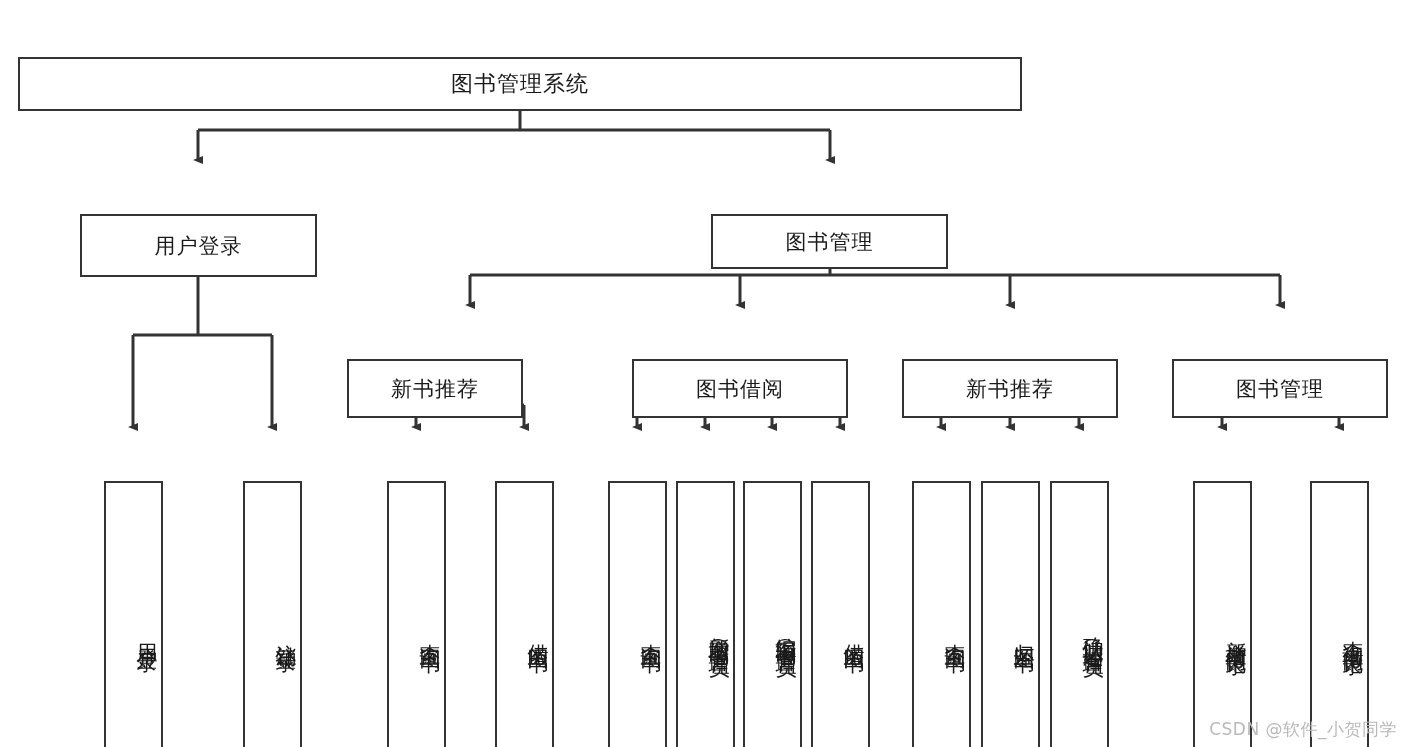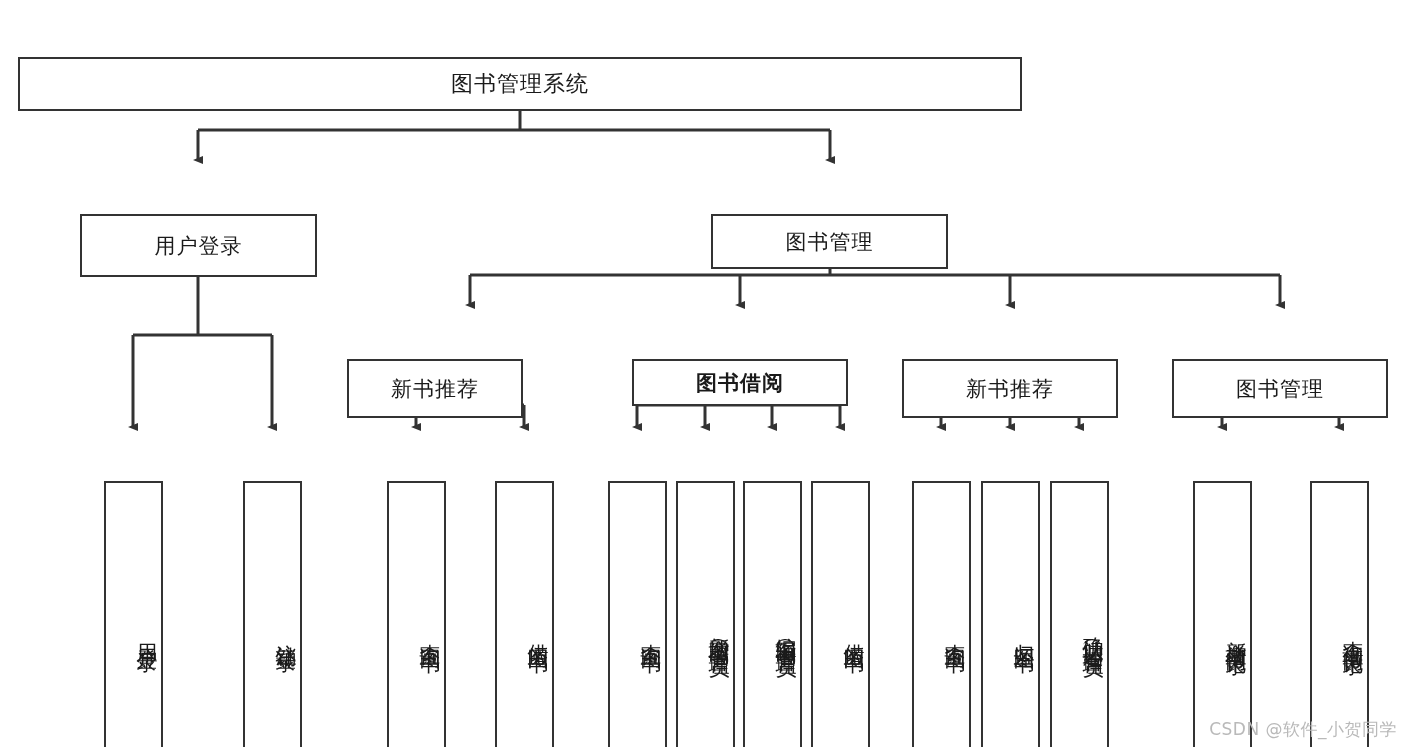--- a/index.html
+++ b/index.html
@@ -116,21 +116,21 @@
       <path d="M1339,405 L1339,427" marker-end="url(#arrow)"></path>
     </g>
   </svg>
 
   <div class="node horiz root" style="left:18px; top:13px; width:1004px; height:54px;">图书管理系统</div>
 
   <div class="node horiz" style="left:80px; top:170px; width:237px; height:63px;">用户登录</div>
   <div class="node horiz" style="left:711px; top:170px; width:237px; height:55px;">图书管理</div>
 
   <div class="node horiz" style="left:347px; top:315px; width:176px; height:59px;">新书推荐</div>
-  <div class="node horiz" style="left:632px; top:315px; width:216px; height:47px;font-weight:bold;">图书借阅</div>
+  <div class="node horiz" style="left:632px; top:315px; width:216px; height:59px;">图书借阅</div>
   <div class="node horiz" style="left:902px; top:315px; width:216px; height:59px;">新书推荐</div>
   <div class="node horiz" style="left:1172px; top:315px; width:216px; height:59px;">图书管理</div>
 
   <div class="node vert" style="left:104px; top:437px; width:59px; height:298px;">用户登录</div>
   <div class="node vert" style="left:243px; top:437px; width:59px; height:298px;">注销登录</div>
 
   <div class="node vert" style="left:387px; top:437px; width:59px; height:298px;">查询图书</div>
   <div class="node vert" style="left:495px; top:437px; width:59px; height:298px;">借阅图书</div>
 
   <div class="node vert" style="left:608px; top:437px; width:59px; height:298px;">查询图书</div>

